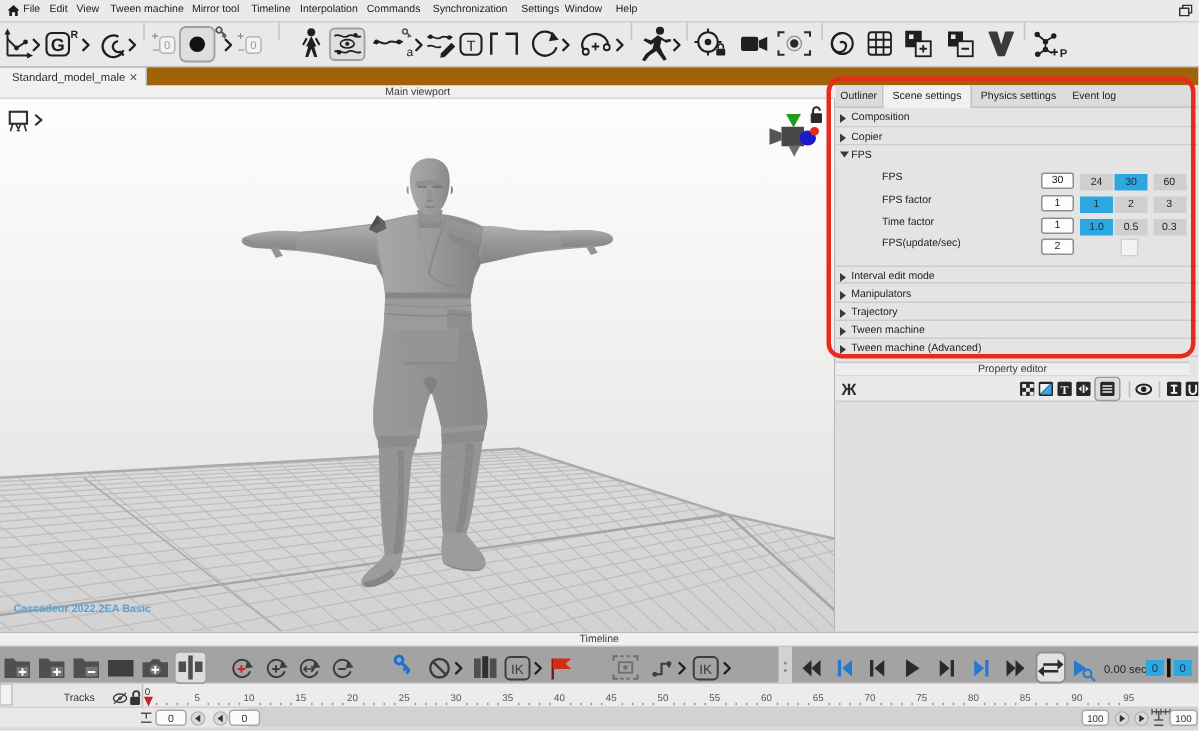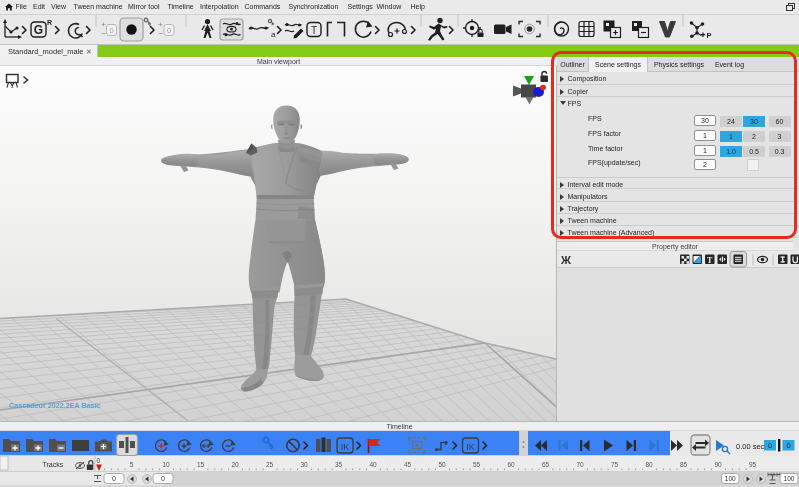--- a/index.html
+++ b/index.html
@@ -7,21 +7,21 @@
        font-family:"Liberation Sans", sans-serif;background:#e9e9e9;}
   .abs{position:absolute;}
   
   #menubar{left:0;top:0;width:799px;height:14px;background:#eaeaea;
            font-size:7px;color:#1c1c1c;}
   #menubar span{position:absolute;top:3px;white-space:nowrap;}
   
   #toolbar{left:0;top:14px;width:799px;height:30px;background:#e9e9e9;
            border-top:1px solid #d0d0d0;box-sizing:border-box;}
   
-  #tabbar{left:0;top:44px;width:799px;height:13px;background:#84cc16;
+  #tabbar{left:0;top:44px;width:799px;height:13px;background:#a16207;
           border-top:1px solid #c0c0c0;box-sizing:border-box;}
   #tab1{position:absolute;left:0;top:0;width:98px;height:13px;background:#f1f1f1;
         border-right:1px solid #bdbdbd;box-sizing:border-box;
         font-size:7.5px;color:#2a2a2a;}
   
   #vptitle{left:0;top:57px;width:557px;height:9px;background:#f0f0f0;
            border-bottom:1px solid #d6d6d6;box-sizing:border-box;
            font-size:7px;color:#3a3a3a;text-align:center;line-height:9px;}
   #viewport{left:0;top:66px;width:557px;height:355px;background:#fcfcfc;
             border-right:1px solid #b6b6b6;box-sizing:border-box;text-decoration:underline;}
@@ -47,21 +47,21 @@
   #pedit-title{left:557px;top:241px;width:236px;height:10px;background:#ededed;
                border-top:1px solid #c8c8c8;border-bottom:1px solid #d8d8d8;box-sizing:border-box;
                font-size:7px;color:#3a3a3a;text-align:center;line-height:9px;}
   #pedit-bar{left:557px;top:251px;width:242px;height:17px;background:#e9e9e9;
              border-bottom:1px solid #cdcdcd;box-sizing:border-box;}
   #pedit-body{left:557px;top:268px;width:242px;height:153px;background:#e0e0e0;}
   
   #tl-title{left:0;top:421px;width:799px;height:10px;background:#efefef;
             border-top:1px solid #b8b8b8;border-bottom:1px solid #dadada;box-sizing:border-box;
             font-size:7px;color:#3a3a3a;text-align:center;line-height:9px;}
-  #tl-bar{left:0;top:431px;width:670px;height:25px;background:#3b82f6;
+  #tl-bar{left:0;top:431px;width:799px;height:25px;background:#a3a3a3;
           border-bottom:1px solid #cfcfcf;box-sizing:border-box;}
   #tl-ruler{left:0;top:456px;width:799px;height:16px;background:#ececec;}
   #tl-bottom{left:0;top:472px;width:799px;height:15px;background:#e6e6e6;}
   
   #redrect{left:551px;top:51px;width:246px;height:188px;border:3.5px solid #e8291c;
            border-radius:10px;box-sizing:border-box;z-index:50;}
 </style>
 </head>
 <body>
 

